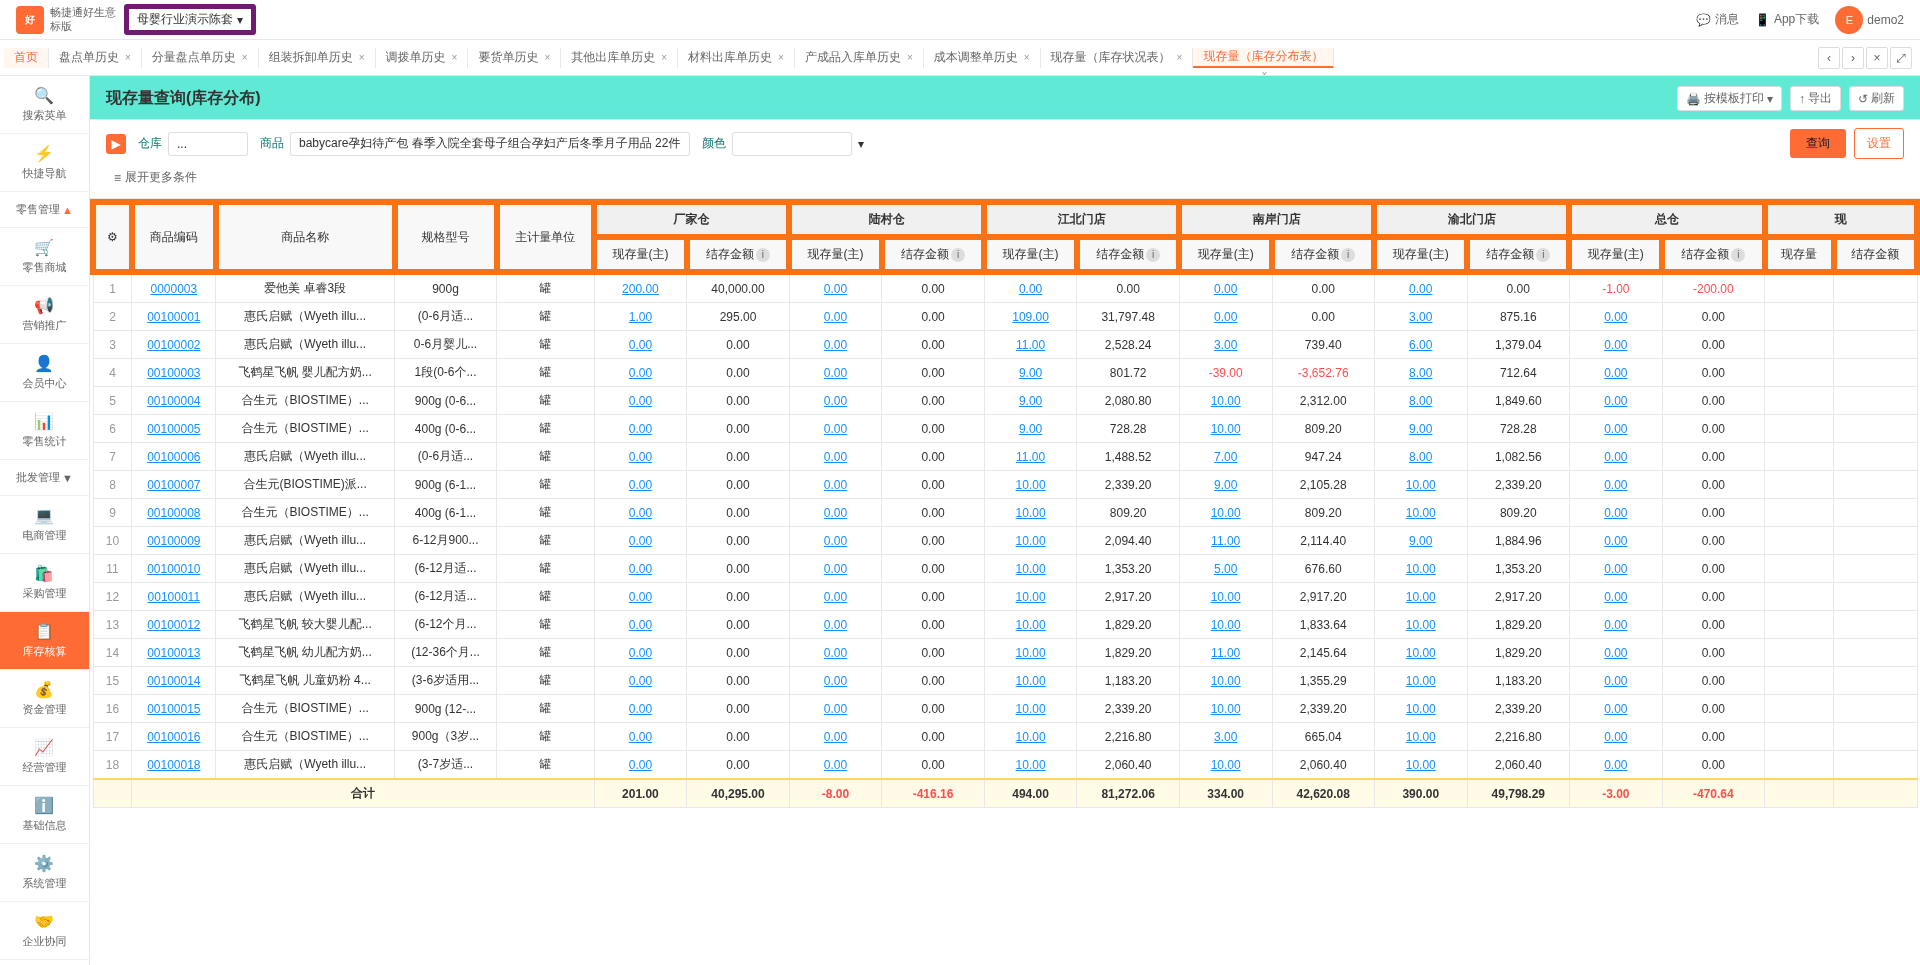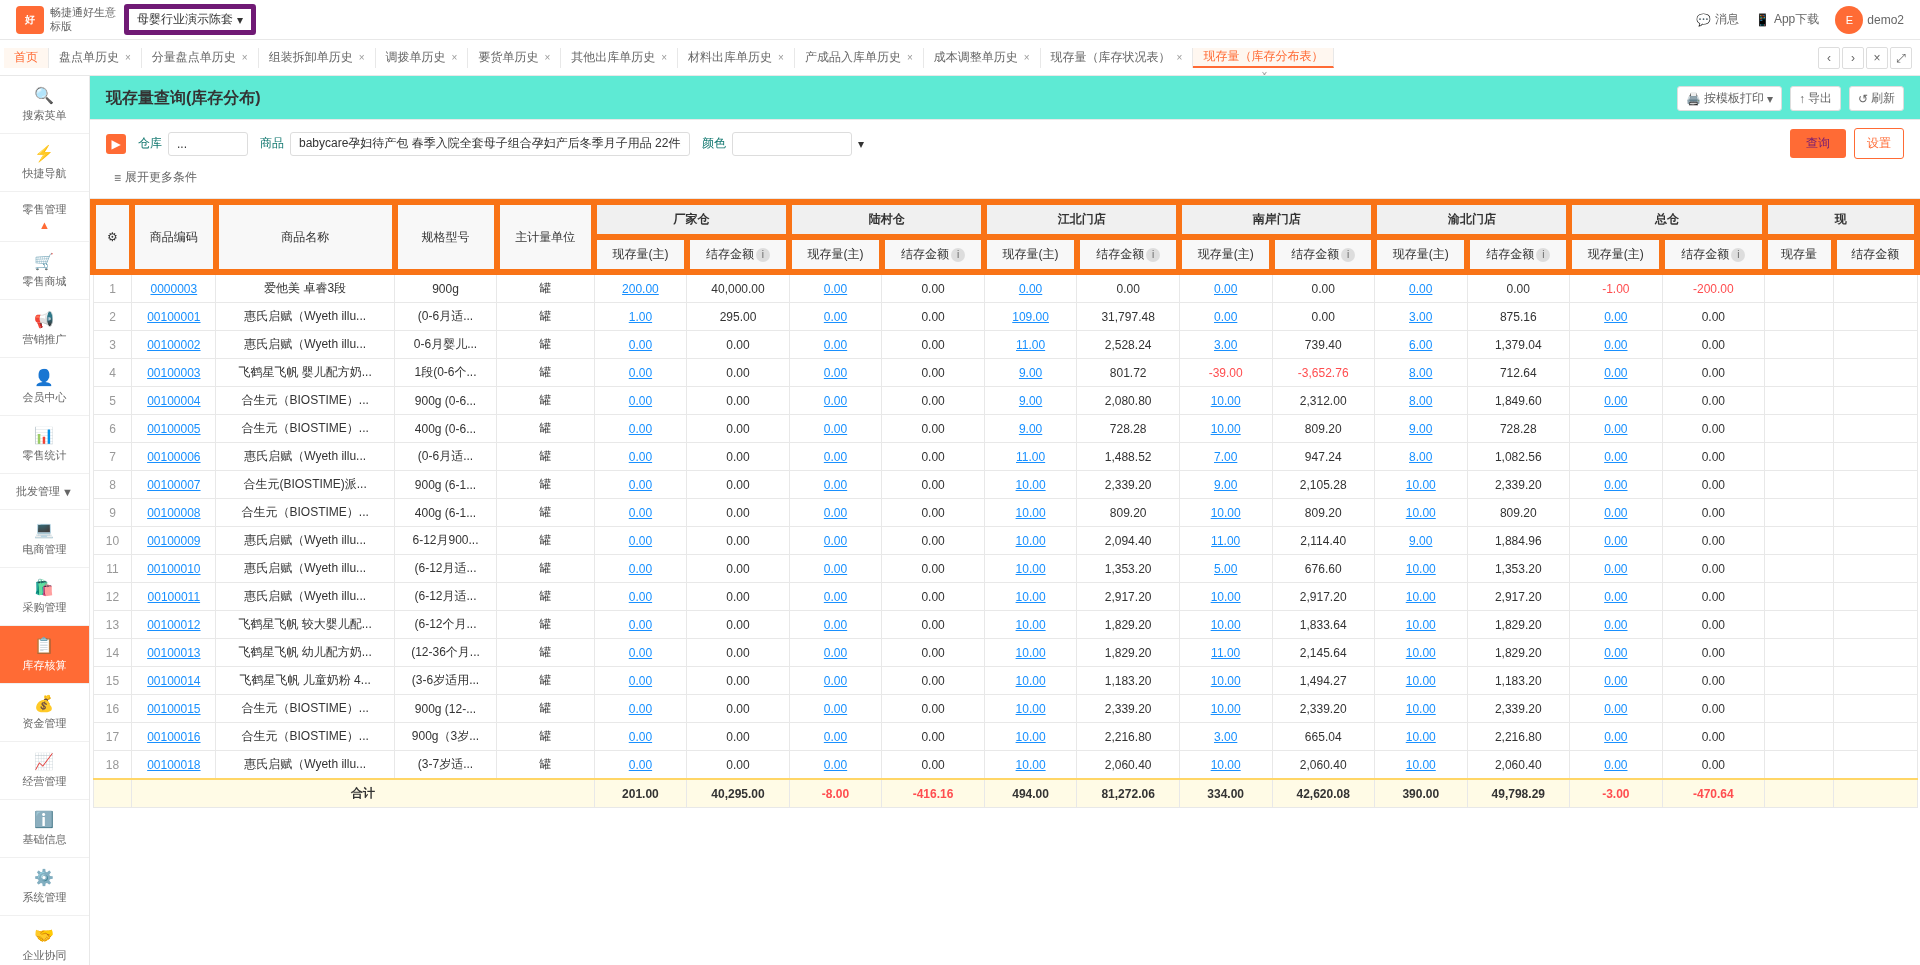--- a/index.html
+++ b/index.html
@@ -164,21 +164,21 @@
 
   <div class="sidebar">
     <div class="sidebar-item">
       <span class="sidebar-icon">🔍</span>
       <span>搜索英单</span>
     </div>
     <div class="sidebar-item">
       <span class="sidebar-icon">⚡</span>
       <span>快捷导航</span>
     </div>
-    <div class="sidebar-item" style="flex-direction:column;justify-content:center;gap:2px;font-size:11px;text-align:right;">
+    <div class="sidebar-item" style="flex-direction:row;justify-content:center;gap:2px;font-size:11px;text-align:right;">
       <span>零售管理</span>
       <span style="color:#ff6b35;">▲</span>
     </div>
     <div class="sidebar-item">
       <span class="sidebar-icon">🛒</span>
       <span>零售商城</span>
     </div>
     <div class="sidebar-item">
       <span class="sidebar-icon">📢</span>
       <span>营销推广</span>
@@ -267,21 +267,21 @@
         <div class="filter-item">
           <span class="filter-label">商品</span>
           <input class="filter-input wide" id="goods-input" value="babycare孕妇待产包 春季入院全套母子组合孕妇产后冬季月子用品 22件套 ..." style="">
         </div>
         <div class="filter-item">
           <span class="filter-label">颜色</span>
           <input class="filter-input" style="width: 120px;">
           <span>▾</span>
         </div>
         <div style="margin-left:auto;display:flex;gap:8px;align-items:center;">
-          <button class="header-btn primary" style="background:#ff6b35;color:#701a75;border:none;padding:6px 16px;border-radius:3px;cursor:pointer;">
+          <button class="header-btn primary" style="background:#ff6b35;color:#0f172a;border:none;padding:6px 16px;border-radius:3px;cursor:pointer;">
             <span>查询</span>
           </button>
           <button class="header-btn" style="border:1px solid #ff6b35;color:#ff6b35;padding:6px 12px;border-radius:3px;cursor:pointer;background:white;">
             <span>设置</span>
           </button>
         </div>
       </div>
       <div class="filter-row" style="margin-top:6px;">
         <div class="filter-expand">
           <span>≡</span>
@@ -627,21 +627,21 @@
     <td>飞鹤星飞帆 儿童奶粉 4...</td>
     <td>(3-6岁适用...</td>
     <td>罐</td>
     <td class="number">0.00</td>
     <td>0.00</td>
     <td class="number">0.00</td>
     <td>0.00</td>
     <td class="number">10.00</td>
     <td>1,183.20</td>
     <td class="number">10.00</td>
-    <td class="">1,494.27</td>
+    <td class="">1,355.29</td>
     <td class="number">10.00</td>
     <td>1,183.20</td>
     <td class="number">0.00</td>
     <td class="">0.00</td>
     <td></td>
     <td></td>
   </tr>
             <tr>
     <td class="row-num">16</td>
     <td class="number">00100015</td>

